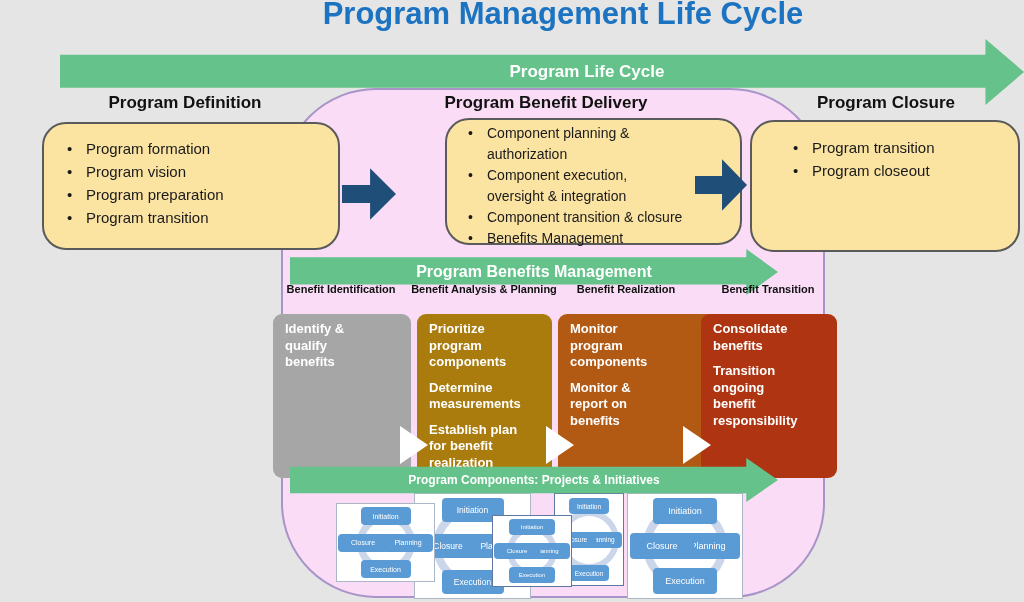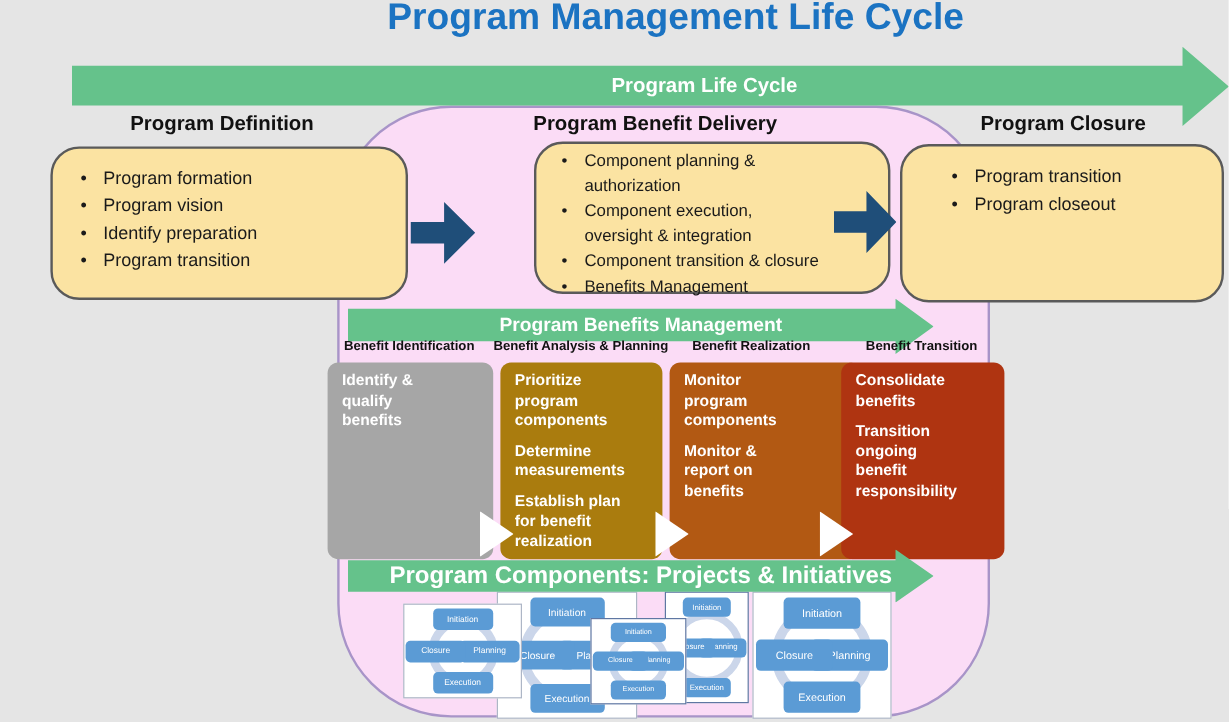--- a/index.html
+++ b/index.html
@@ -20,21 +20,21 @@
             filter:drop-shadow(0 0 1px #8a8a8a); }
   .garrow .lbl { color:#fff; font-weight:700; white-space:nowrap; }
   .arrow-top { left:60px; top:39px; width:964px; height:66px;
       clip-path:polygon(0 24%,96% 24%,96% 0,100% 50%,96% 100%,96% 74%,0 74%); }
   .arrow-top .lbl { font-size:17px; position:relative; left:45px; }
   .arrow-benefits { left:290px; top:249px; width:488px; height:46px;
       clip-path:polygon(0 18%,93.5% 18%,93.5% 0,100% 50%,93.5% 100%,93.5% 77%,0 77%); }
   .arrow-benefits .lbl { font-size:16px; }
   .arrow-components { left:290px; top:458px; width:488px; height:44px;
       clip-path:polygon(0 20%,93.5% 20%,93.5% 0,100% 50%,93.5% 100%,93.5% 80%,0 80%); }
-  .arrow-components .lbl { font-size:20px;text-align:right; }
+  .arrow-components .lbl { font-size:12px;text-align:right; }
 
   
   .phase-h { position:absolute; top:93px; font-size:17px; font-weight:700; color:#111;
              text-align:center; white-space:nowrap; z-index:2; }
   .ph-def { left:85px;  width:200px; }
   .ph-del { left:426px; width:240px; }
   .ph-clo { left:786px; width:200px; }
 
   
   .ybox { position:absolute; background:#FBE3A2; border:2px solid #5A5A5A;
@@ -54,21 +54,21 @@
       clip-path:polygon(0 34%,52% 34%,52% 4%,100% 50%,52% 96%,52% 66%,0 66%); }
   .barrow-1 { left:342px; top:166px; width:54px; height:56px; }
   .barrow-2 { left:695px; top:157px; width:52px; height:56px; }
 
   
   .stage-h { position:absolute; top:283px; width:160px; text-align:center;
              font-size:11px; font-weight:700; color:#111; white-space:nowrap; z-index:3; }
   .sh-1 { left:261px; } .sh-2 { left:404px; } .sh-3 { left:546px; } .sh-4 { left:688px; }
 
   
-  .sbox { position:absolute; top:302px; height:164px; border-radius:9px; z-index:2;
+  .sbox { position:absolute; top:314px; height:164px; border-radius:9px; z-index:2;
           color:#fff; padding:7px 8px 0 12px; }
   .sbox p { font-size:13px; font-weight:600; line-height:16.5px;
             white-space:pre-line; margin-bottom:9px; }
   .sbox-gray   { left:273px; width:138px; background:#A6A6A6; }
   .sbox-gold   { left:417px; width:135px; background:#AA7C0E; }
   .sbox-orange { left:558px; width:159px; background:#B25913; }
   .sbox-red    { left:701px; width:136px; background:#AF3411; }
 
   
   .warrow { position:absolute; top:426px; width:28px; height:38px; background:#fff;
@@ -131,21 +131,21 @@
   </div>
 
   <div class="phase-h ph-def">Program Definition</div>
   <div class="phase-h ph-del">Program Benefit Delivery</div>
   <div class="phase-h ph-clo">Program Closure</div>
 
   <div class="ybox ybox-def">
     <ul>
       <li>Program formation</li>
       <li>Program vision</li>
-      <li>Identify preparation</li>
+      <li>Program preparation</li>
       <li>Program transition</li>
     </ul>
   </div>
 
   <div class="ybox ybox-del">
     <ul>
       <li>Component planning &amp;
 authorization</li>
       <li>Component execution,
 oversight &amp; integration</li>

